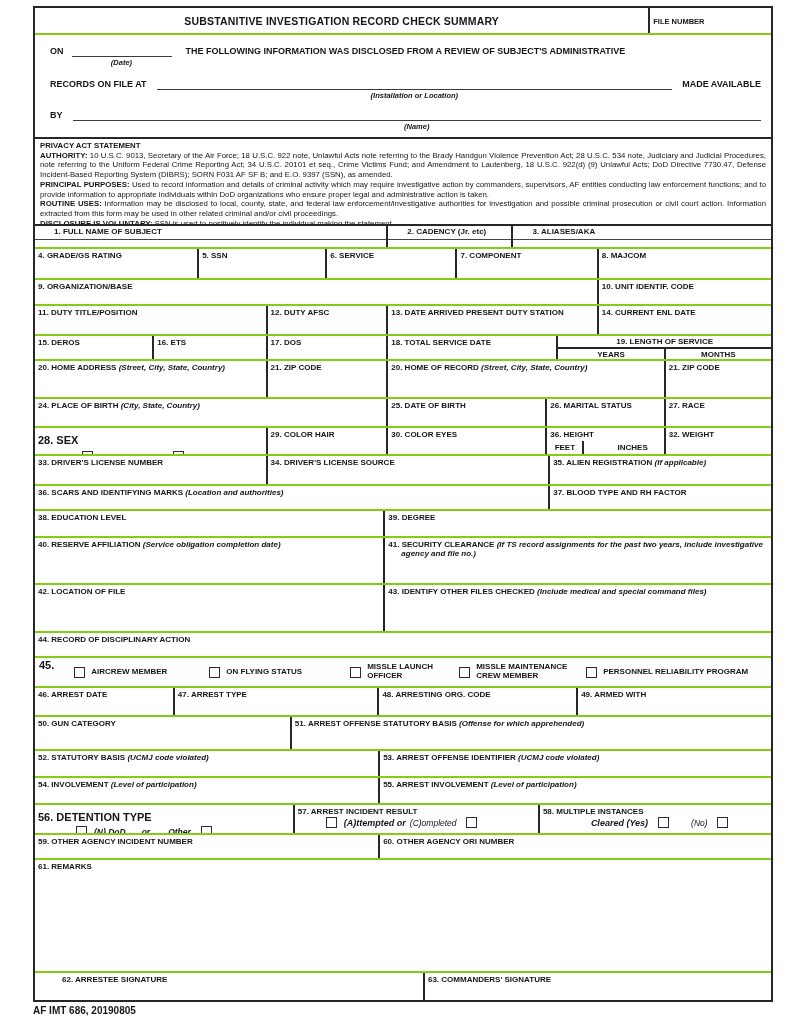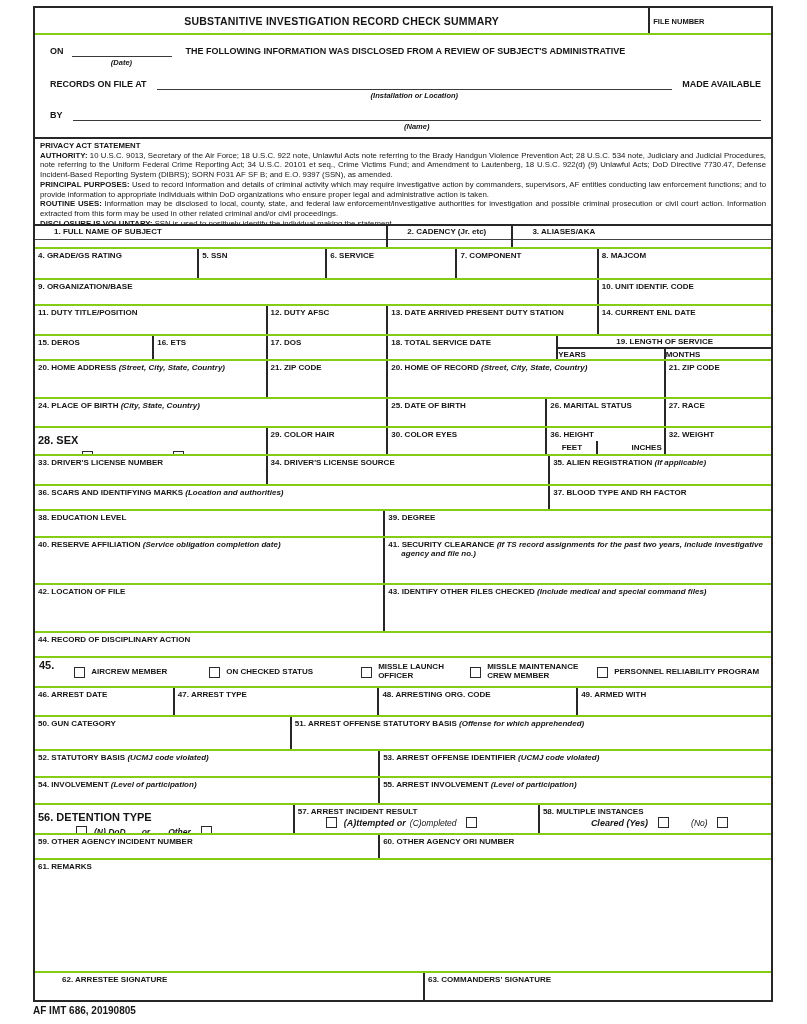--- a/index.html
+++ b/index.html
@@ -31,23 +31,23 @@
   .privacy{height:87px;border-bottom:2px solid #272727;box-sizing:border-box;padding:2px 5px;overflow:hidden;}
   .pHead{text-align:center;font-weight:700;font-size:8px;margin:0 0 1px 0;}
   .privacy p{margin:0;font-size:7.8px;line-height:1.25;text-align:justify;}
   .plead{font-weight:700;}
   
   .lblstrip{border-bottom:1px solid #444;height:12px;margin:-2px -3px 0 -3px;padding:1px 3px 0 19px;}
   
   .nopad{padding:0;}
   .lsHead{height:11px;border-bottom:2px solid #272727;text-align:center;font-weight:700;font-size:8px;line-height:11px;}
   .lsSub{display:flex;}
-  .lsCell{text-align:left;font-weight:700;font-size:8px;padding-top:1px;box-sizing:border-box;}
-  
-  .htSub{position:absolute;left:0;right:2px;bottom:0;display:flex;height:13px;gap:33px;}
+  .lsCell{text-align:center;font-weight:700;font-size:8px;padding-top:1px;box-sizing:border-box;}
+  
+  .htSub{position:absolute;left:0;right:16px;bottom:0;display:flex;height:13px;gap:33px;}
   .htCell{text-align:center;font-weight:700;font-size:8px;box-sizing:border-box;padding-top:2px;}
   
   .sexRow{display:flex;align-items:center;gap:7px;padding:3px 0 0 44px;}
   .cklbl{font-weight:700;font-size:8px;}
   
   .r45{display:flex;align-items:center;padding:2px 4px;}
   .ck{display:flex;align-items:center;gap:6px;font-weight:700;font-size:8px;line-height:1.1;}
   
   .optRow{display:flex;align-items:center;margin-top:1px;}
   .it{font-style:italic;font-weight:700;font-size:8.5px;}
@@ -298,21 +298,21 @@
 
   <div class="row" style="height:30px">
     <div class="c r45">
       <span class="big" style="align-self:flex-start">45.</span>
       <span class="ck" style="margin-left:20px">
         <span class="cb"></span>
         <span>AIRCREW MEMBER</span>
       </span>
       <span class="ck" style="margin-left:42px">
         <span class="cb"></span>
-        <span>ON CHECKED STATUS</span>
+        <span>ON FLYING STATUS</span>
       </span>
       <span class="ck" style="margin-left:48px">
         <span class="cb"></span>
         <span style="width:66px">MISSLE LAUNCH OFFICER</span>
       </span>
       <span class="ck" style="margin-left:26px">
         <span class="cb"></span>
         <span style="width:92px">MISSLE MAINTENANCE CREW MEMBER</span>
       </span>
       <span class="ck" style="margin-left:18px;white-space:nowrap">

